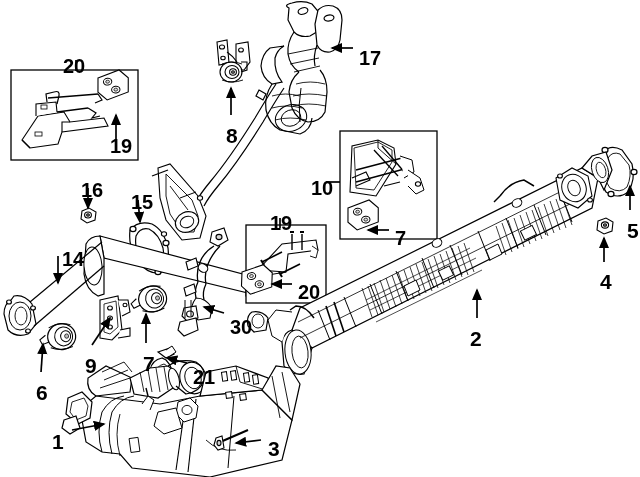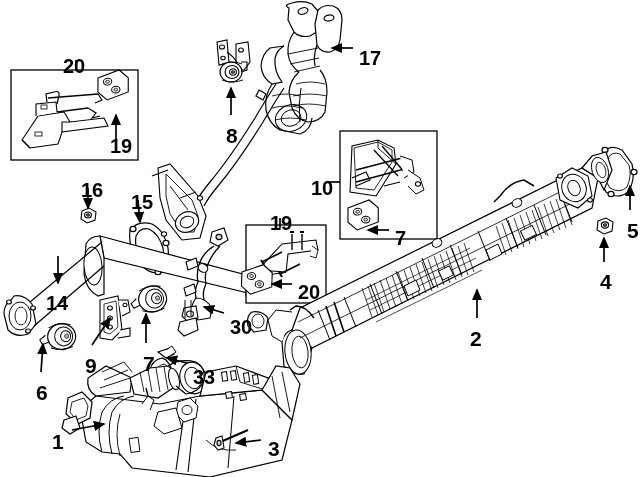--- a/index.html
+++ b/index.html
@@ -480,23 +480,23 @@
       <div class="callout" style="left: 600px; top: 271px;">4</div>
       <div class="callout" style="left: 627px; top: 220px;">5</div>
       <div class="callout" style="left: 36px; top: 382px;">6</div>
       <div class="callout" style="left: 143px; top: 353px;">7</div>
       <div class="callout" style="left: 226px; top: 125px;">8</div>
       <div class="callout" style="left: 85px; top: 355px;">9</div>
       <div class="callout sm" style="left: 270px; top: 213px;">19</div>
       <div class="callout sm" style="left: 298px; top: 282px;">20</div>
       <div class="callout sm" style="left: 311px; top: 178px;">10</div>
       <div class="callout sm" style="left: 395px; top: 228px;">7</div>
-      <div class="callout sm" style="left: 46px; top: 249px; margin-top: 44px;">14</div>
+      <div class="callout sm" style="left: 62px; top: 249px;">14</div>
       <div class="callout sm" style="left: 131px; top: 192px;">15</div>
       <div class="callout sm" style="left: 81px; top: 180px;">16</div>
       <div class="callout sm" style="left: 359px; top: 48px;">17</div>
       <div class="callout sm" style="left: 63px; top: 56px;">20</div>
       <div class="callout sm" style="left: 110px; top: 136px;">19</div>
       <div class="callout sm" style="left: 230px; top: 317px;">30</div>
-      <div class="callout sm" style="left: 193px; top: 367px;">33</div>
+      <div class="callout sm" style="left: 193px; top: 367px;">21</div>
     </div>
 
 </div>
 
 </body></html>

